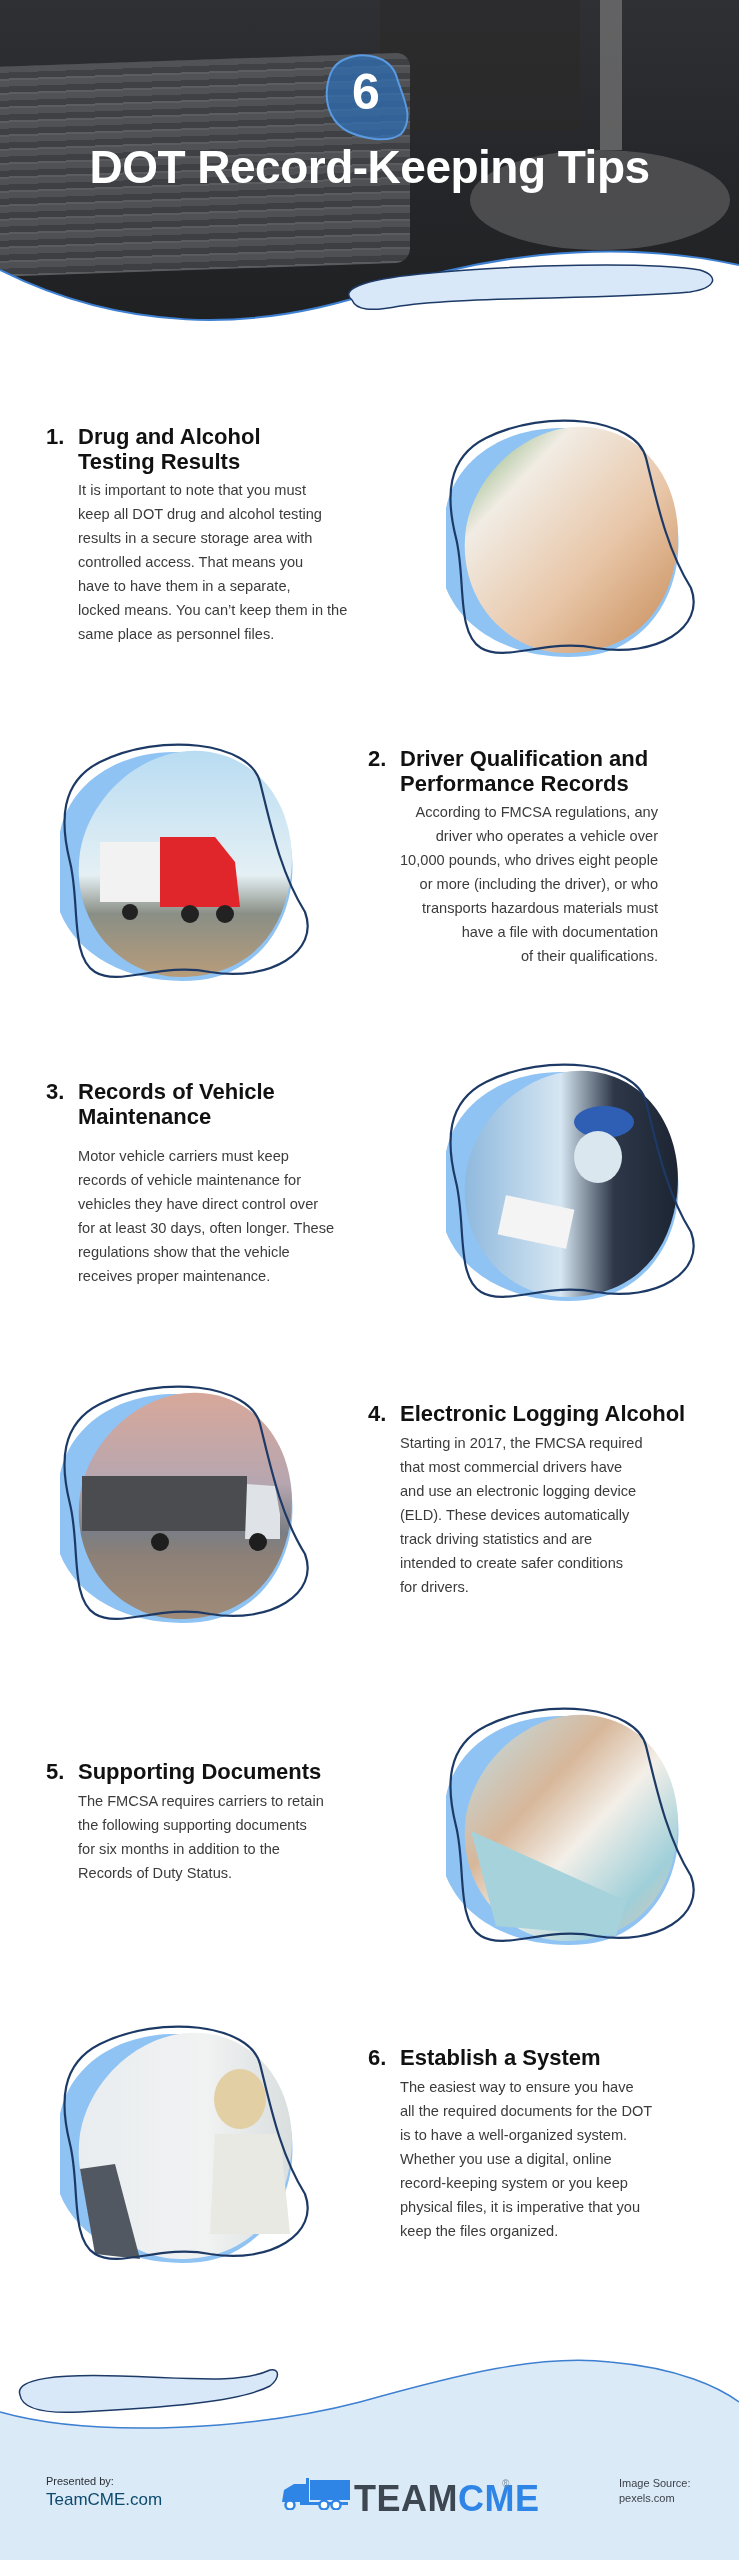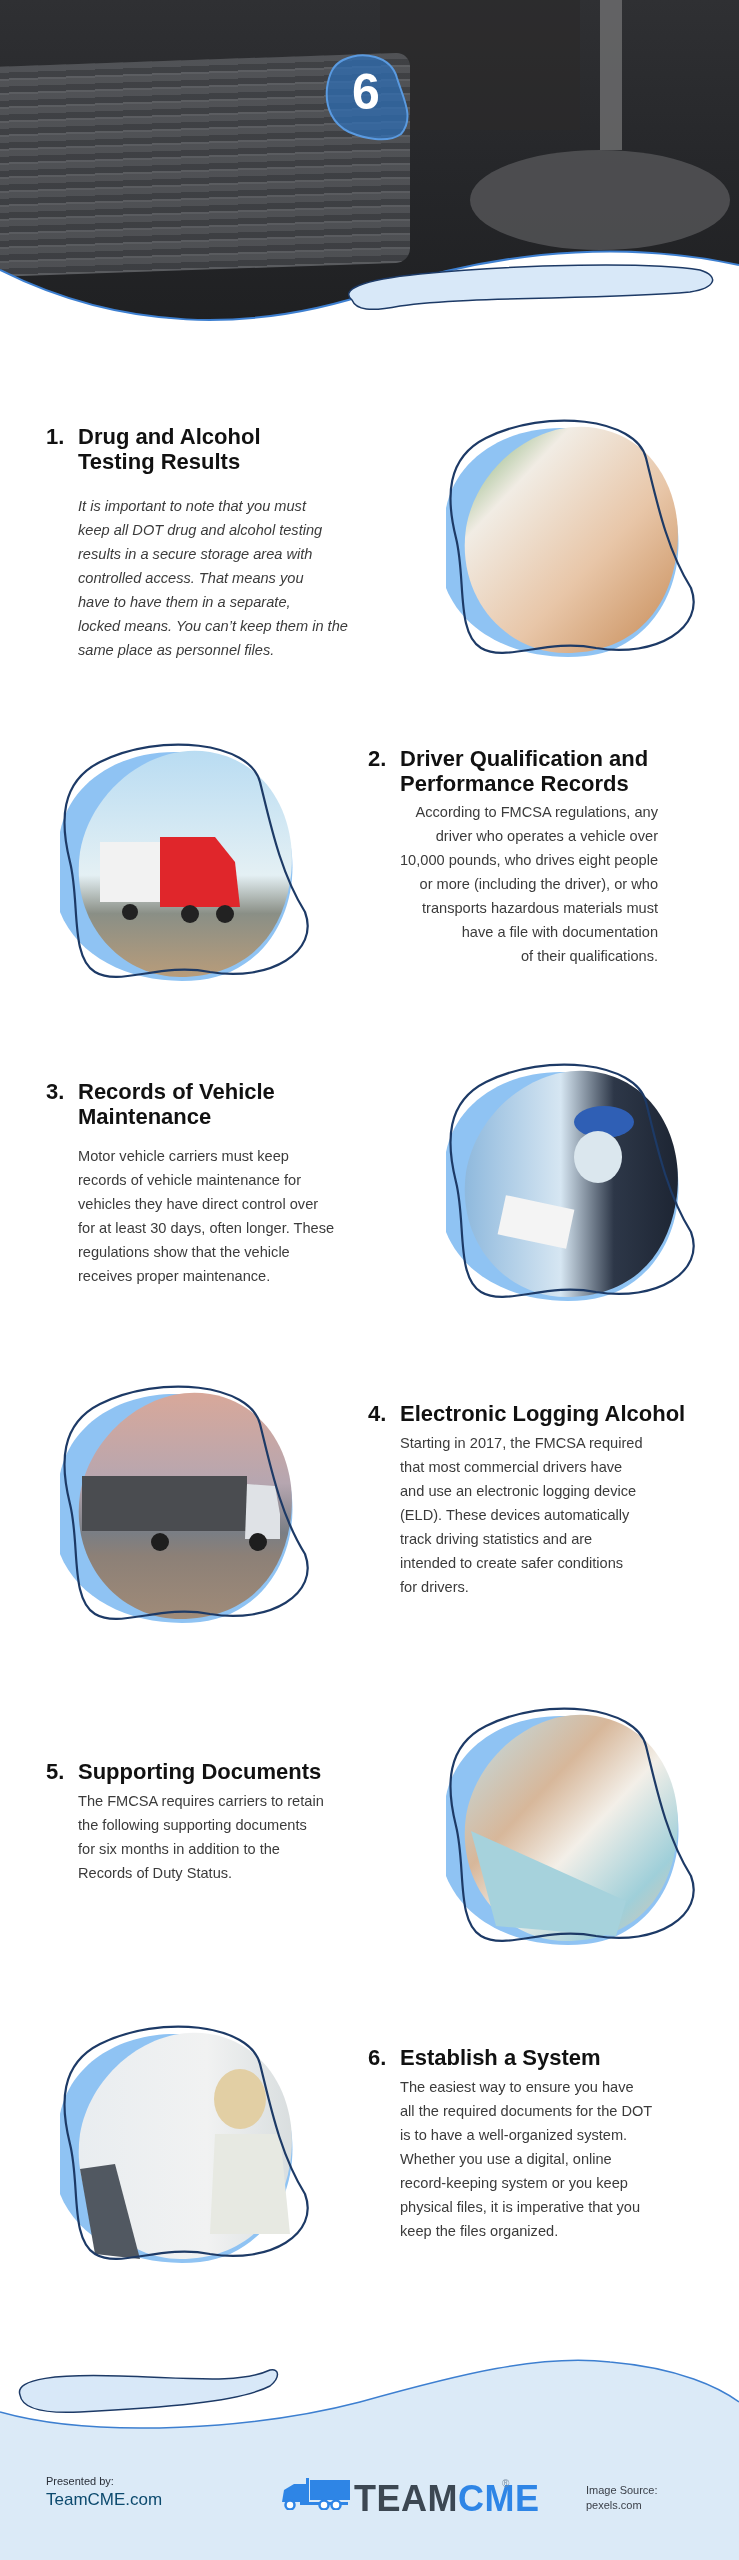--- a/index.html
+++ b/index.html
@@ -28,21 +28,21 @@
   .tip-heading { position:absolute; left:32px; top:0; }
   .tip-body { position:absolute; left:32px; font-size:14.6px; line-height:24px; color:#3b3b3b; }
 
   .blob { position:absolute; width:280px; height:280px; }
   .blob svg { position:absolute; left:0; top:0; }
 
   .footer { position:absolute; left:0; top:2340px; width:739px; height:220px; }
   .footer-bg { position:absolute; left:0; top:0; }
   .pres-label { position:absolute; left:46px; top:2475px; font-size:11px; color:#2a2f38;text-align:center; }
   .pres-site { position:absolute; left:46px; top:2490px; font-size:17px; color:#0c4a6e; }
-  .src-label { position:absolute; left:586px; top:2476px; font-size:11px; color:#3a3f48; line-height:15px;margin-top:7px; }
+  .src-label { position:absolute; left:619px; top:2476px; font-size:11px; color:#3a3f48; line-height:15px; }
   .logo { position:absolute; left:280px; top:2476px; width:240px; height:36px; }
   .logo-text { position:absolute; left:74px; top:2px; font-weight:bold; font-size:36px; letter-spacing:0.5px; }
   .logo-text .team { color:#3c4752; }
   .logo-text .cme { color:#2e85e6; }
   .logo-reg { position:absolute; left:222px; top:2px; font-size:10px; color:#7c8fa3; }
 </style>
 </head>
 <body>
 
 <div class="hero">
@@ -50,37 +50,38 @@
   <div class="papers"></div>
   <div class="lamp-stem"></div>
   <div class="lamp-base"></div>
 
   <div class="badge">
     <svg width="86" height="90" viewBox="0 0 86 90">
       <path d="M20 8 C40 -2 68 4 74 26 C80 46 92 66 78 82 C64 92 40 86 26 80 C10 72 2 56 4 36 C6 22 10 13 20 8 Z" fill="#2f6eb3" fill-opacity="0.75" stroke="#5a9ae0" stroke-width="2"></path>
     </svg>
     <div class="badge-num">6</div>
   </div>
+  <div class="hero-title">DOT Record-Keeping Tips</div>
 
   <svg class="hero-wave" width="739" height="100" viewBox="0 0 739 100">
     <path d="M0 30 C120 90 250 95 380 50 C470 20 600 -5 739 25 L739 100 L0 100 Z" fill="#ffffff"></path>
     <path d="M0 30 C120 90 250 95 380 50 C470 20 600 -5 739 25" fill="none" stroke="#3d7fd0" stroke-width="2"></path>
     <path d="M352 60 C340 50 360 40 420 34 C520 24 650 22 700 30 C720 36 716 48 690 52 C600 60 470 56 400 66 C370 72 356 70 352 60 Z" fill="#d8e8f8" stroke="#1d3a66" stroke-width="1.5"></path>
   </svg>
 </div>
 
 <div class="section" style="left:46px; top:424px; width:330px; height:230px;">
   <div class="tip-title" style="left:0;top:0;width:330px;">
     <span class="tip-num">1.</span>
     <div class="tip-heading">
       <div>Drug and Alcohol</div>
       <div>Testing Results</div>
     </div>
   </div>
-  <div class="tip-body" style="top:70px;font-style:italic;">
+  <div class="tip-body" style="top:54px;">
     <div>It is important to note that you must</div>
     <div>keep all DOT drug and alcohol testing</div>
     <div>results in a secure storage area with</div>
     <div>controlled access. That means you</div>
     <div>have to have them in a separate,</div>
     <div>locked means. You can’t keep them in the</div>
     <div>same place as personnel files.</div>
   </div>
 </div>
 <div class="blob" style="left:426px; top:398px;">

